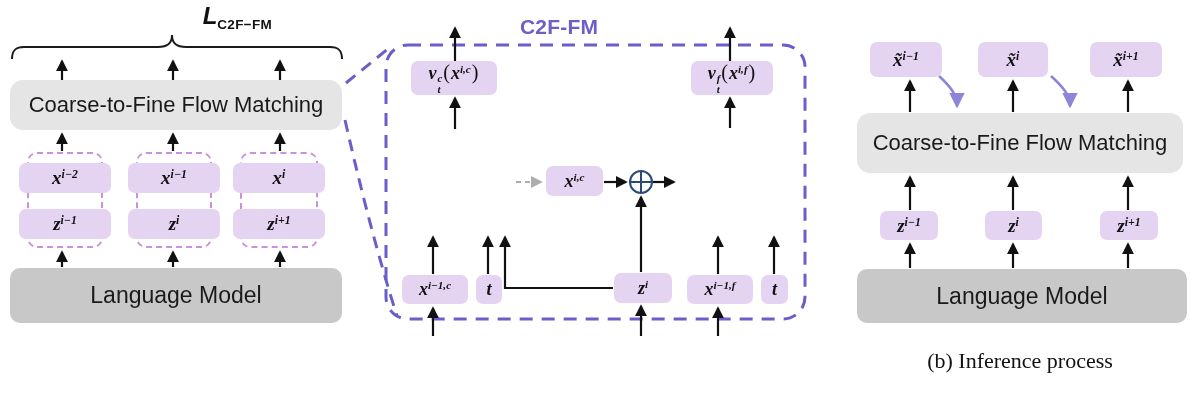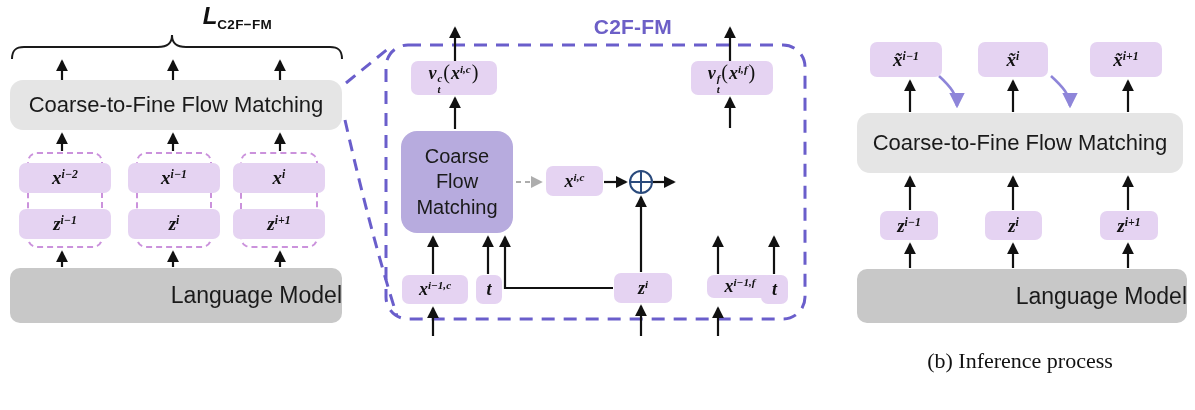--- a/index.html
+++ b/index.html
@@ -12,21 +12,21 @@
   
   .bigbox{
     background:#e5e5e5;border-radius:13px;display:flex;align-items:center;justify-content:center;
     font-size:22px;white-space:nowrap;color:#1a1a1a;
   }
   .module{
     background:#b7abde;border-radius:16px;display:flex;align-items:center;justify-content:center;
     text-align:center;font-size:20px;line-height:1.27;color:#1a1a1a;padding:0 4px;
   }
   .lmbox{
-    background:#c8c8c8;border-radius:10px;display:flex;align-items:center;justify-content:flex-end;
+    background:#c8c8c8;border-radius:10px;display:flex;align-items:center;justify-content:center;
     font-size:23px;color:#1a1a1a;
   }
   
   .group{
     border:2.5px dashed #cb92dc;border-radius:10px;
     display:flex;flex-direction:column;align-items:center;justify-content:space-between;
     padding:9px 0 7px 0;
   }
   
   .pill{
@@ -37,21 +37,21 @@
   .fs19{font-size:19px;} .fs18{font-size:18px;}
   .gp{min-width:52px;height:30px;padding:0 20px;}
   
   .stack{display:inline-flex;flex-direction:column;align-items:flex-start;font-size:0.6em;line-height:1.02;vertical-align:-0.28em;margin-left:1px;}
   .paren{font-style:normal;font-weight:normal;font-size:1.12em;margin:0 1px;}
   
   .loss{font-family:Liberation Sans, sans-serif;text-align:right;white-space:nowrap;}
   .loss .lb{font-size:24px;font-weight:bold;font-style:italic;}
   .loss .lsub{font-size:13.5px;font-weight:bold;vertical-align:-5px;letter-spacing:0.3px;}
   
-  .c2ftitle{font-size:21px;font-weight:bold;color:#6c5fc7;text-align:right;letter-spacing:0.2px;}
+  .c2ftitle{font-size:21px;font-weight:bold;color:#6c5fc7;text-align:left;letter-spacing:0.2px;}
   
   .caption{font-family:"Liberation Serif",serif;font-size:22px;color:#111;text-align:center;white-space:nowrap;}
 </style>
 </head>
 <body>
 
 <div class="stage">
 
   <svg class="overlay" viewBox="0 0 1195 410">
     <defs>
@@ -184,38 +184,35 @@
 
   <div class="abs pill" style="left:691px;top:61px;width:82px;height:34px;">
     <span class="m fs18">
       <span>v</span><span class="stack">
           <span>f</span>
           <span>t</span>
         </span><span class="paren">(</span><span>x</span><span class="ms">i,f</span><span class="paren">)</span>
     </span>
   </div>
 
-  <div class="abs module" style="left:401px;top:131px;width:112px;height:102px;">
-    <span>Coarse Flow Matching</span>
-  </div>
 
   <div class="abs pill" style="left:546px;top:166px;width:57px;height:30px;">
     <span class="m fs18"><span>x</span><span class="ms">i,c</span></span>
   </div>
 
   <div class="abs pill" style="left:402px;top:275px;width:66px;height:29px;">
     <span class="m fs18"><span>x</span><span class="ms">i−1,c</span></span>
   </div>
   <div class="abs pill" style="left:476px;top:275px;width:26px;height:29px;">
     <span class="m fs18"><span>t</span><span class="ms"></span></span>
   </div>
   <div class="abs pill" style="left:614px;top:273px;width:58px;height:30px;">
     <span class="m fs18"><span>z</span><span class="ms">i</span></span>
   </div>
-  <div class="abs pill" style="left:687px;top:275px;width:66px;height:23px;margin-left:20px;">
+  <div class="abs pill" style="left:687px;top:275px;width:66px;height:29px;">
     <span class="m fs18"><span>x</span><span class="ms">i−1,f</span></span>
   </div>
   <div class="abs pill" style="left:761px;top:275px;width:27px;height:29px;">
     <span class="m fs18"><span>t</span><span class="ms"></span></span>
   </div>
 
   <div class="abs pill" style="left:870px;top:42px;width:72px;height:35px;">
     <span class="m fs19"><span>x̃</span><span class="ms">i−1</span></span>
   </div>
   <div class="abs pill" style="left:978px;top:42px;width:70px;height:35px;">

